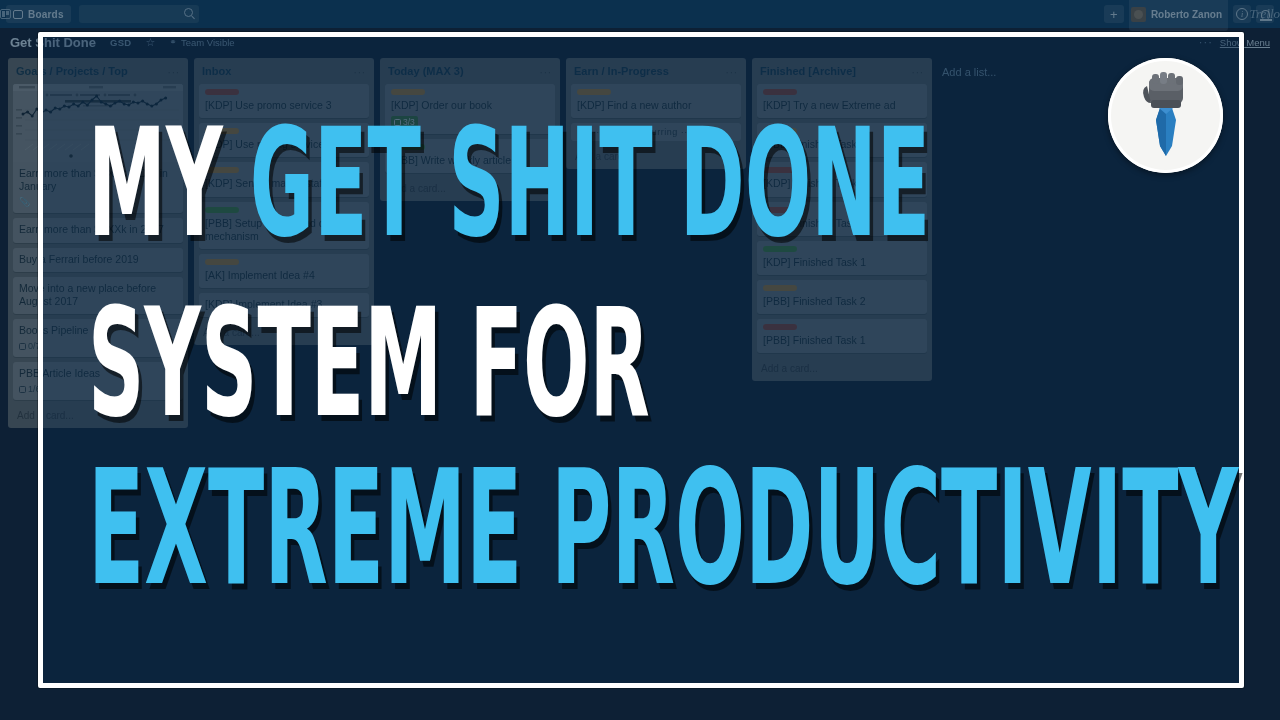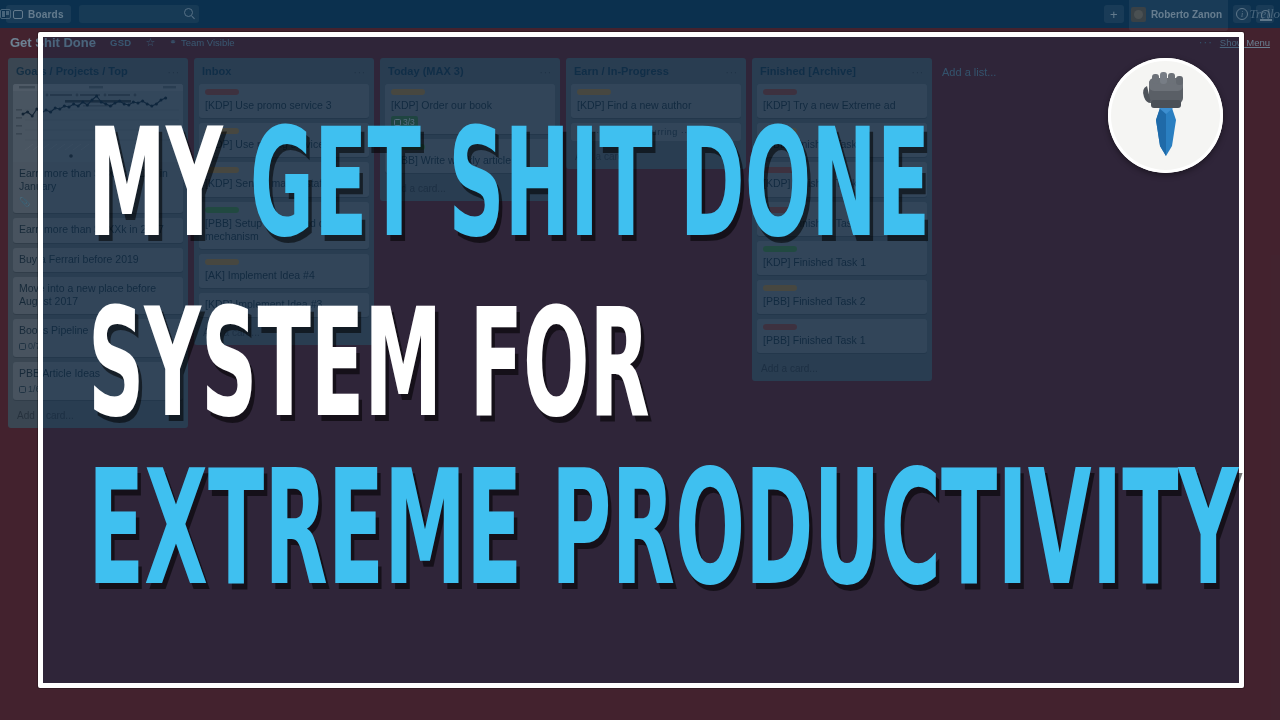--- a/index.html
+++ b/index.html
@@ -2,21 +2,21 @@
 <html><head>
 <meta charset="utf-8">
 <style>
   * { margin:0; padding:0; box-sizing:border-box; }
   html,body { width:1280px; height:720px; overflow:hidden; background:#062f52; }
   body { font-family:"Liberation Sans", sans-serif; }
 
   #stage { position:relative; width:1280px; height:720px; background:#062f52; }
 
   
-  #trello { position:absolute; inset:0; background:#7f1d1d;padding-left:6px; }
+  #trello { position:absolute; inset:0; background:#0f172a;padding-left:6px; }
 
   .topbar {
     position:absolute; top:0; left:0; right:0; height:28px;
     background:#0c3a5e; display:flex; align-items:center; padding:0 6px;
   }
   .tb-left { display:flex; align-items:center; gap:6px; }
   .tb-btn {
     display:flex; align-items:center; gap:5px;
     background:rgba(255,255,255,.12); border-radius:3px;
     height:18px; padding:0 7px; color:#c3d4e2; font-size:10px; font-weight:bold;

